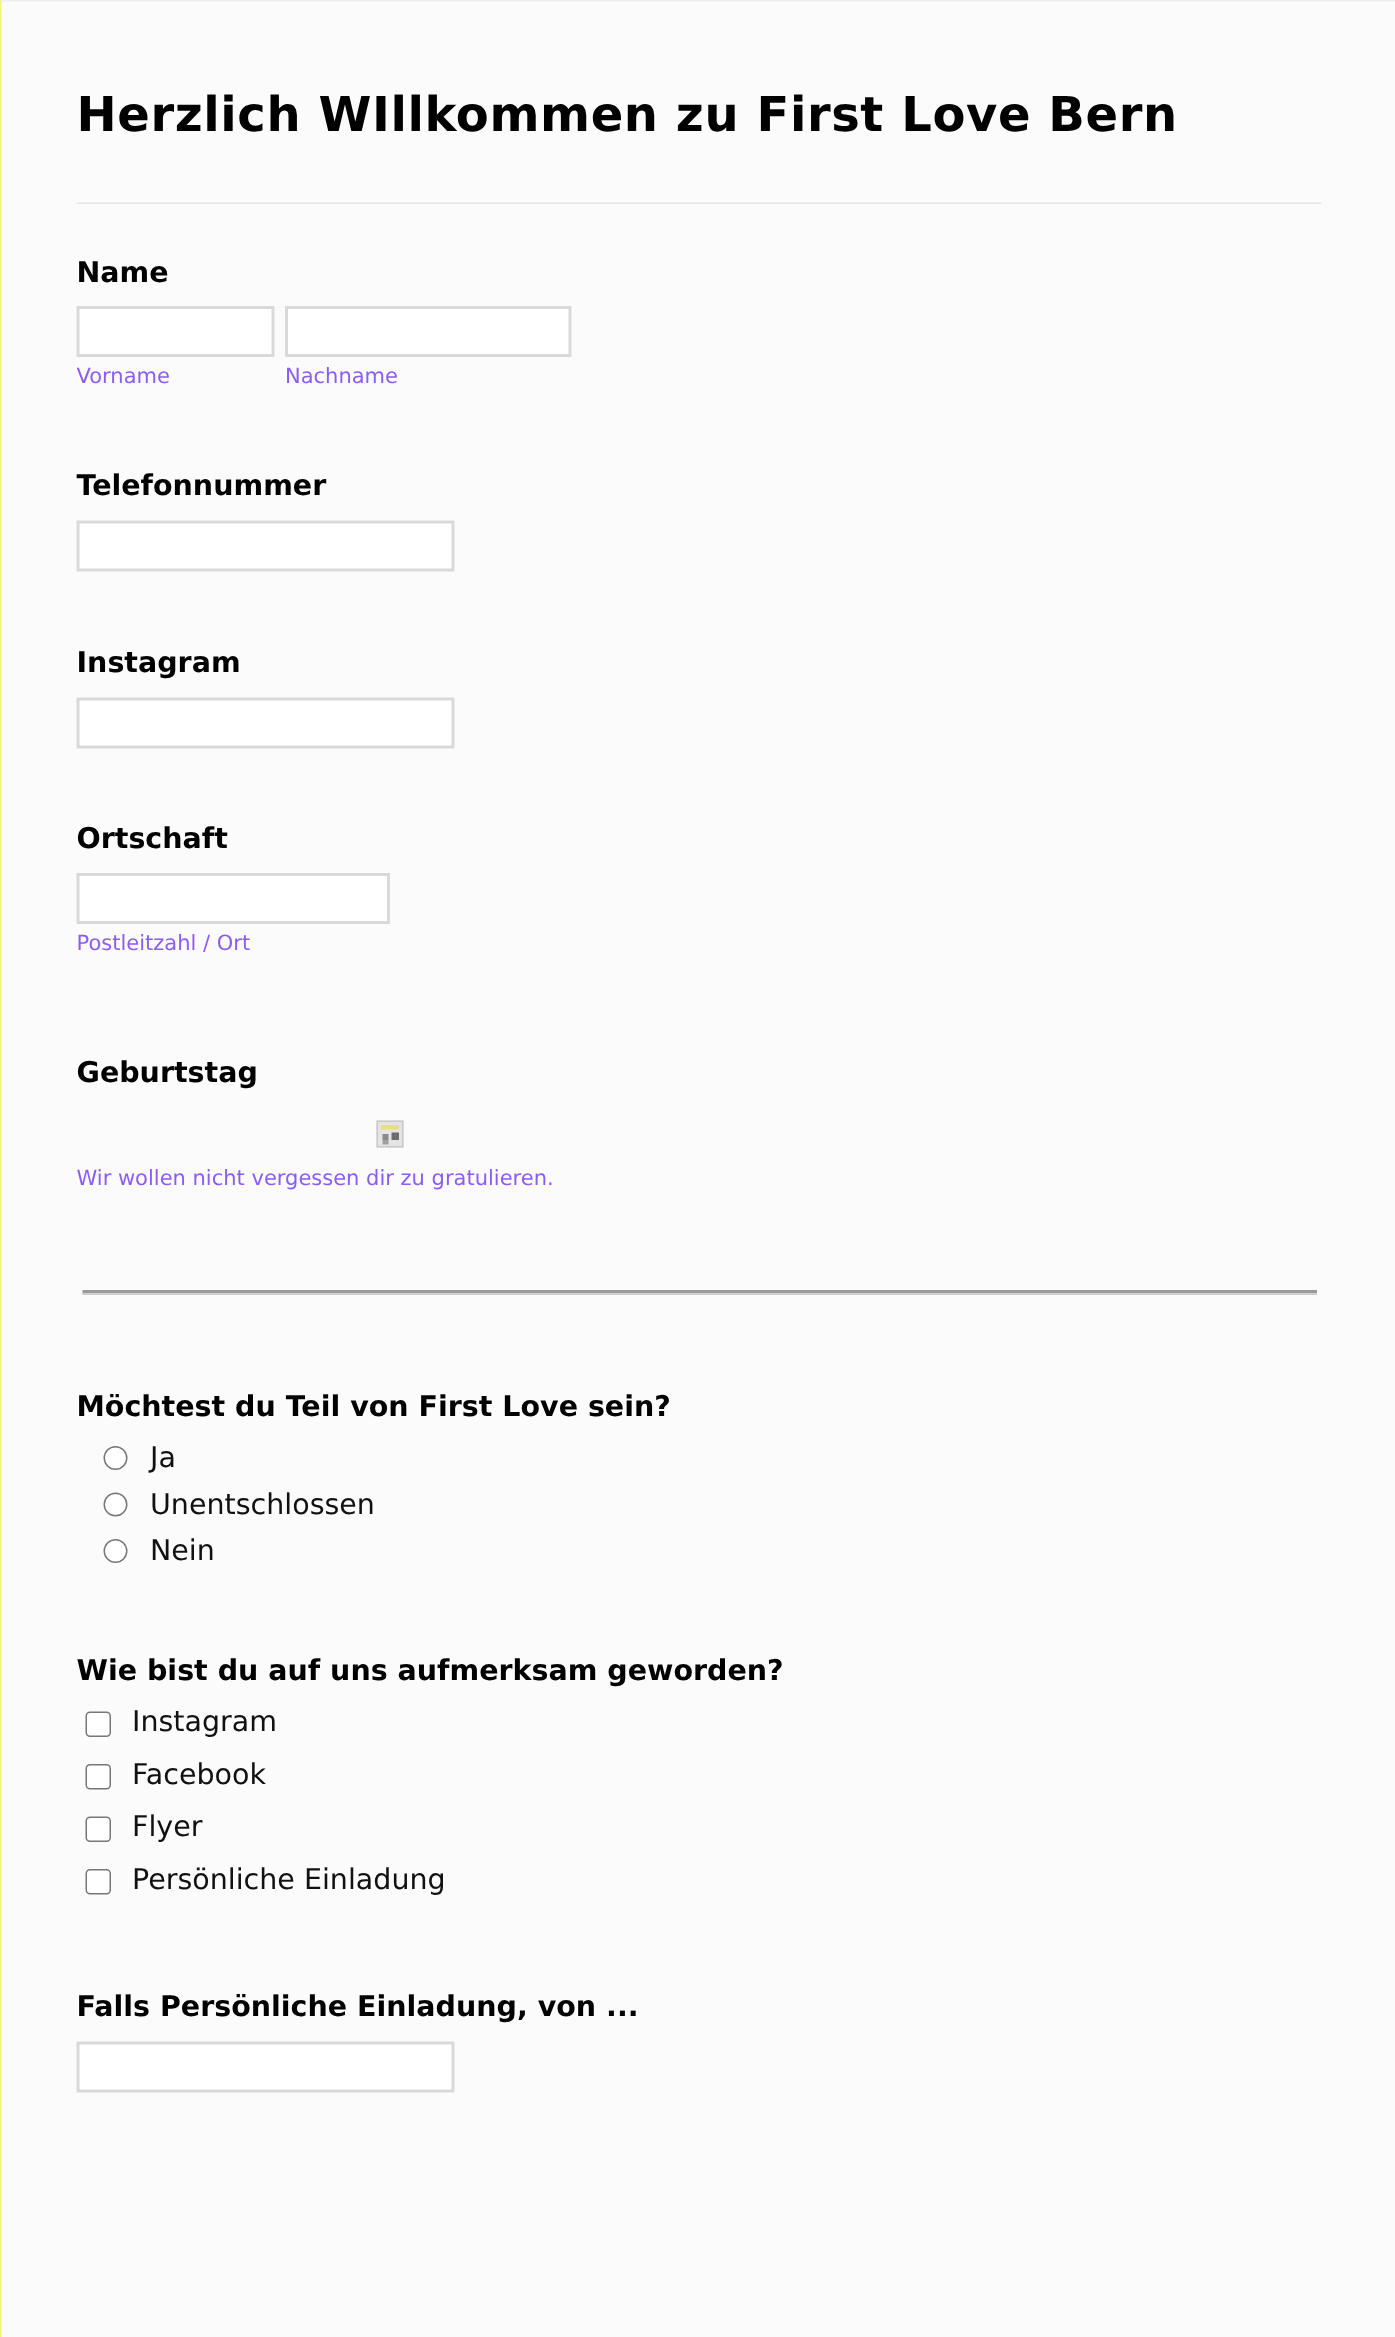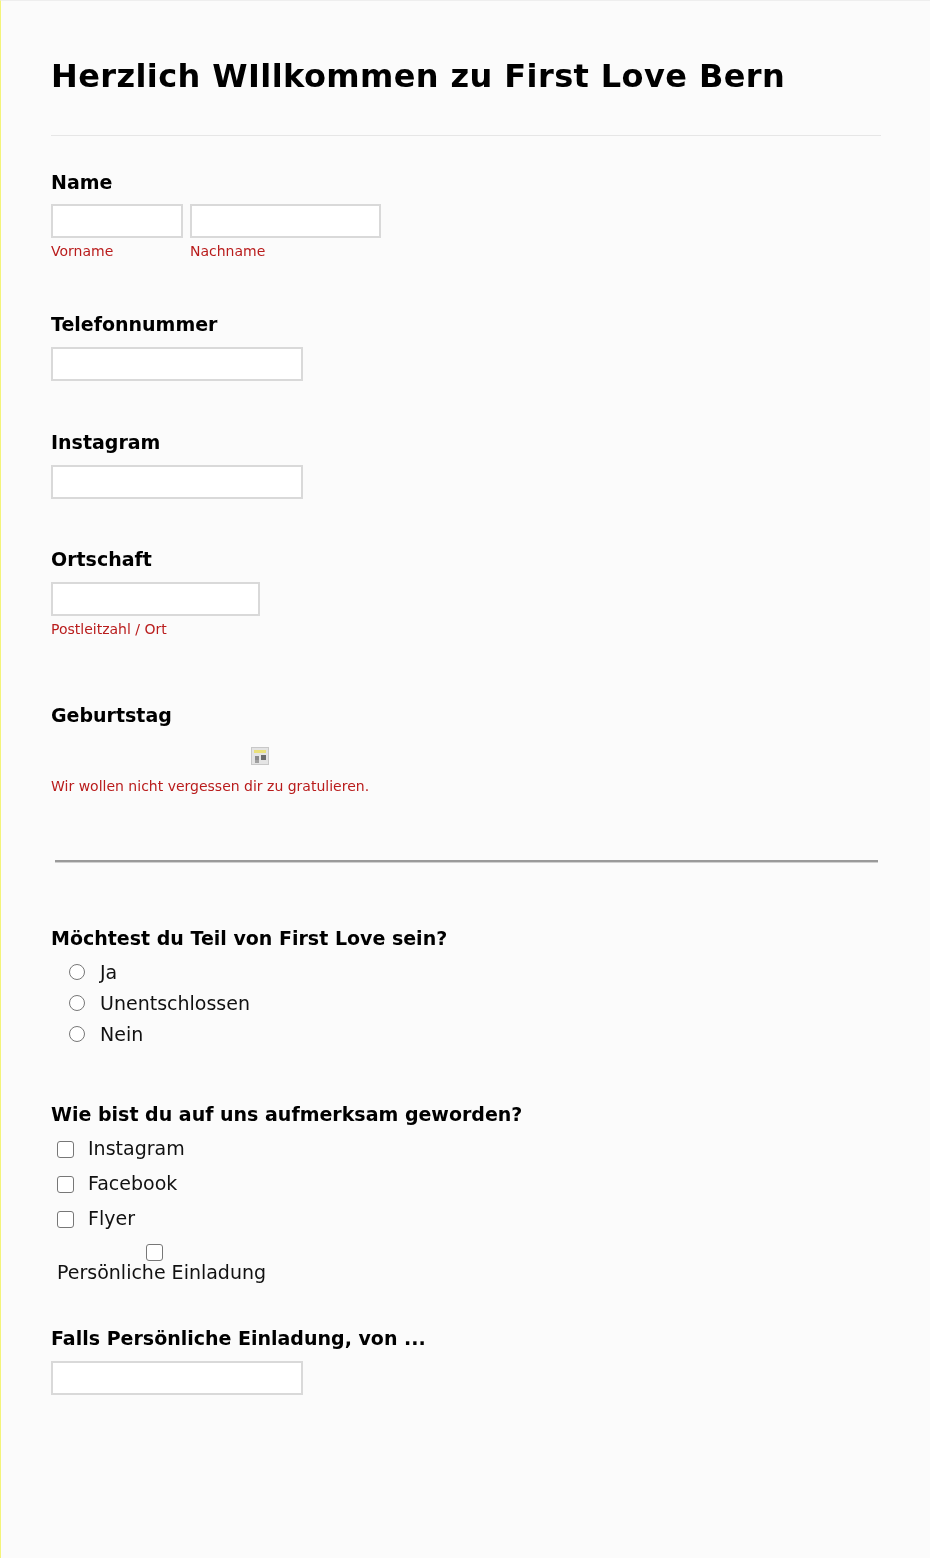--- a/index.html
+++ b/index.html
@@ -45,21 +45,21 @@
     .label {
       position: absolute;
       left: 50px;
       font-size: 19px;
       font-weight: bold;
       white-space: nowrap;
     }
     .sublabel {
       position: absolute;
       font-size: 14px;
-      color: #b91c1c;
+      color: #8b5cf6;
       white-space: nowrap;
     }
     .input {
       position: absolute;
       box-sizing: border-box;
       border: 2px solid #d9d9d9;
       background: #fff;
       height: 34px;
       font-family: "DejaVu Sans", sans-serif;
       font-size: 19px;
@@ -215,21 +215,21 @@
     <span>Instagram</span>
   </div>
   <div class="option" style="top:1171px; left:56px;">
     <span class="checkbox"></span>
     <span>Facebook</span>
   </div>
   <div class="option" style="top:1206px; left:56px;">
     <span class="checkbox"></span>
     <span>Flyer</span>
   </div>
-  <div class="option" style="top:1241px; left:56px;flex-direction:column;">
+  <div class="option" style="top:1241px; left:56px;">
     <span class="checkbox"></span>
     <span>Persönliche Einladung</span>
   </div>
 
   <div class="label" style="top:1326px;">Falls Persönliche Einladung, von ...</div>
   <input class="input" type="text" style="left: 50px; top: 1360px; width: 252px;" value="">
 
 
 </div>
 

